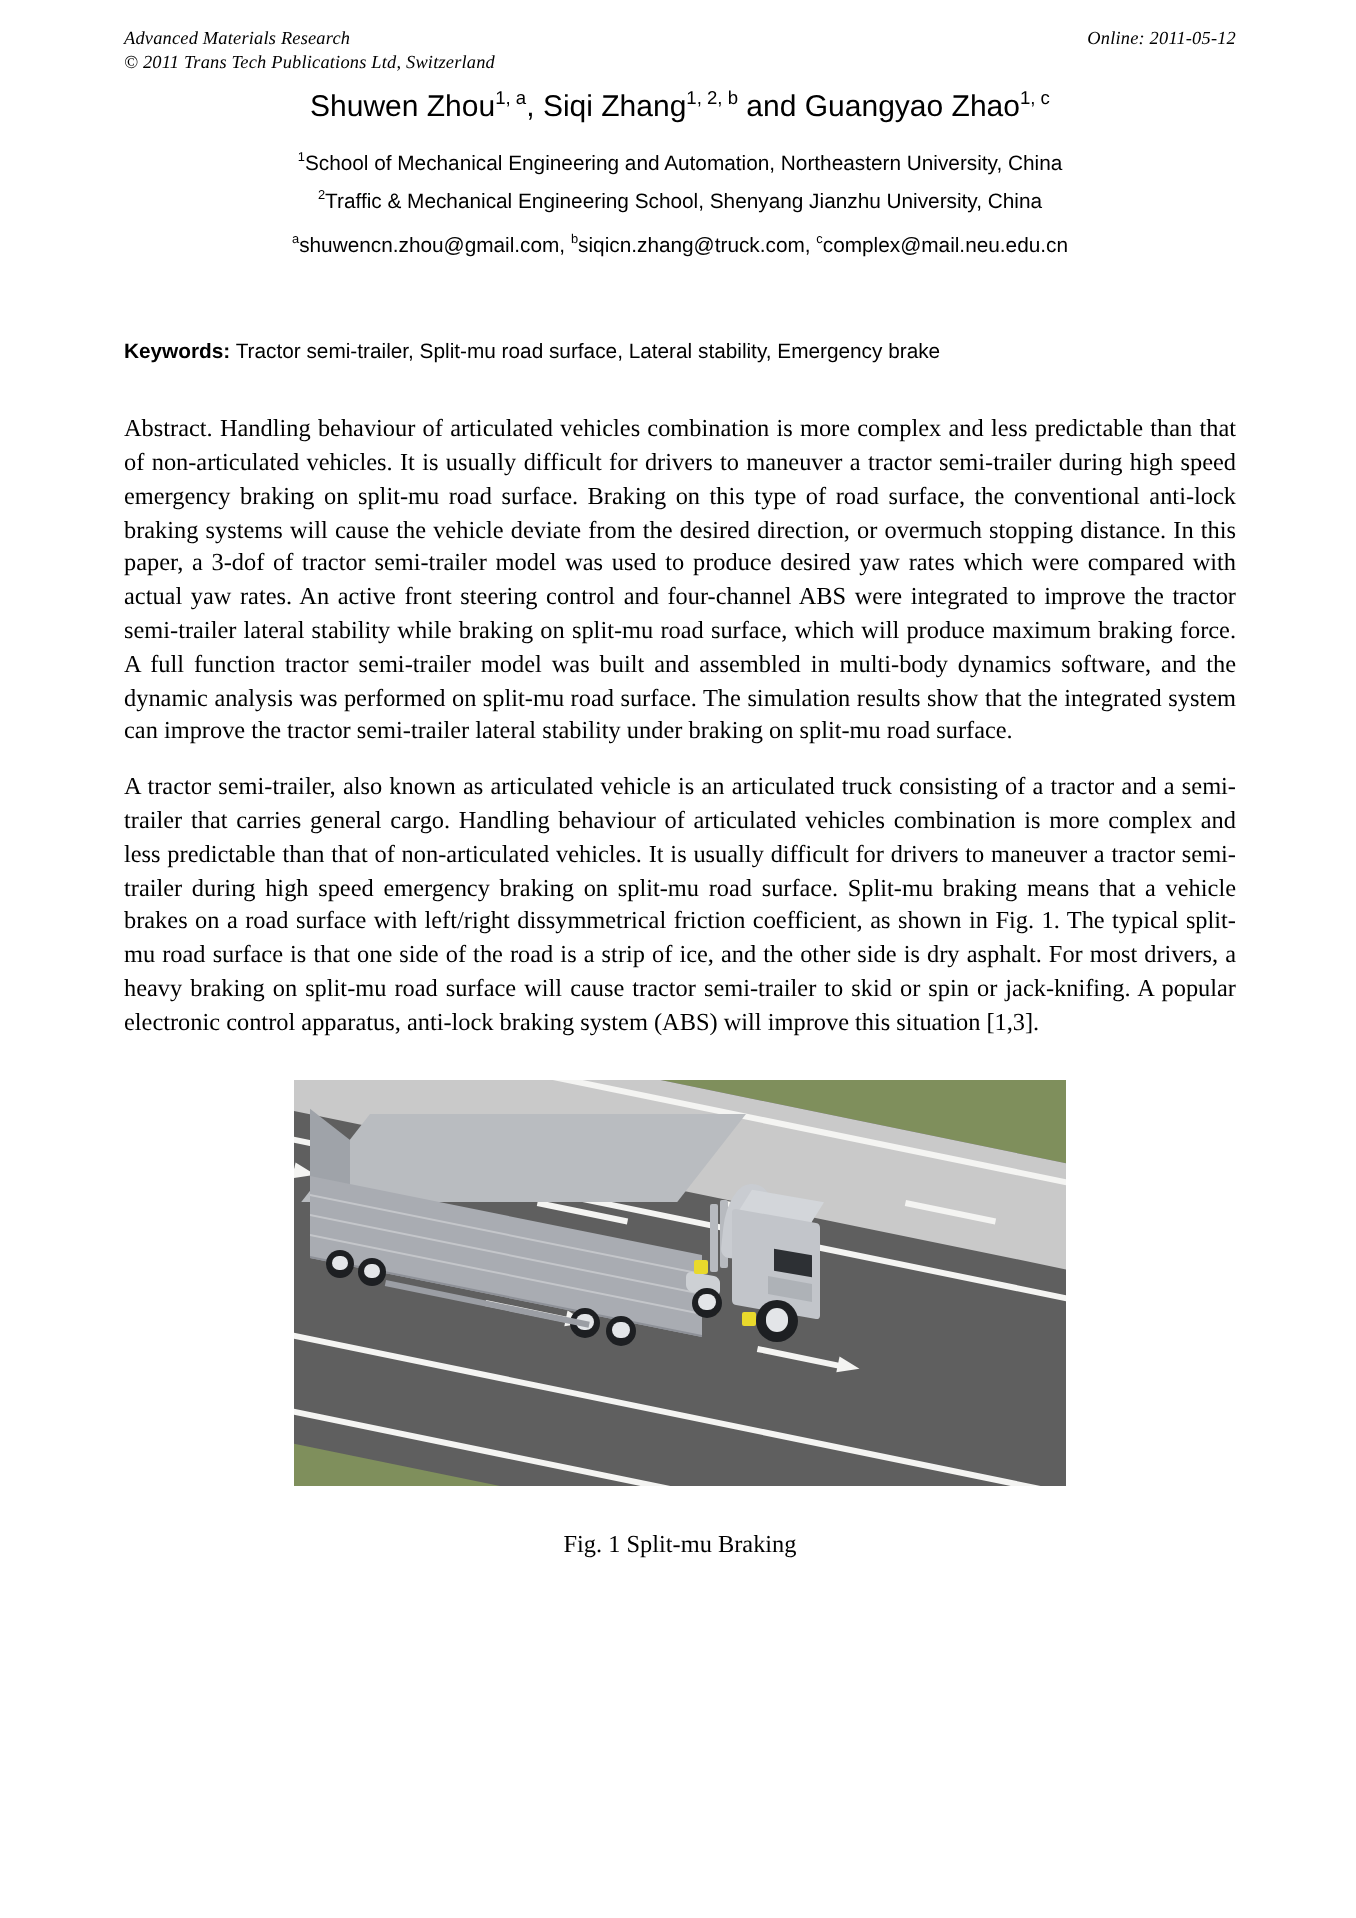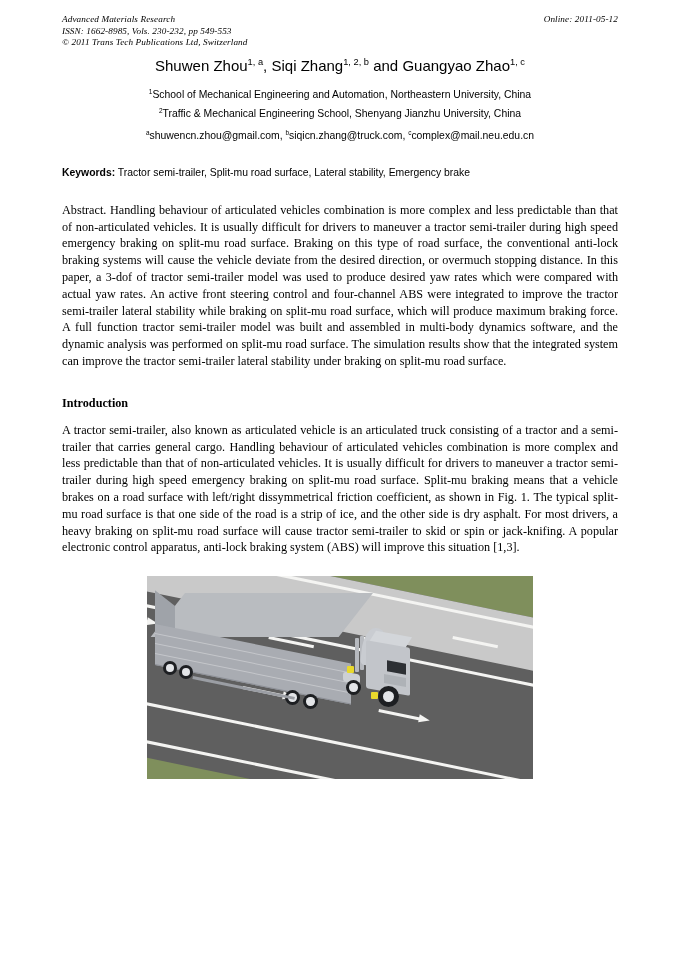--- a/index.html
+++ b/index.html
@@ -77,21 +77,21 @@
   .emails {
     margin-top: 3px;
     text-align: center;
     font-family: "Liberation Sans", sans-serif;
     font-size: 10.4px;
     line-height: 19px;
   }
 
   
   .keywords {
-    margin-top: 22px;
+    margin-top: 38px;
     font-family: "Liberation Sans", sans-serif;
     font-size: 10.4px;
   }
   .keywords .kw-label {
     font-weight: bold;
   }
 
   
   .abstract {
     margin-top: 24px;
@@ -317,21 +317,20 @@
 </style>
 </head>
 <body>
 
 <div class="page">
   <div class="content">
 
     <div class="masthead">
       <div class="online">Online: 2011-05-12</div>
       <div class="mline">Advanced Materials Research</div>
-      <div class="mline">ISSN: 1662-8985, Vols. 230-232, pp 549-553</div>
       <div class="mline">© 2011 Trans Tech Publications Ltd, Switzerland</div>
     </div>
 
 
     <div class="authors">
       <span>Shuwen Zhou</span><sup>1, a</sup><span>, </span><span>Siqi Zhang</span><sup>1, 2, b</sup><span> and </span><span>Guangyao Zhao</span><sup>1, c</sup>
     </div>
 
     <div class="affil">
       <div><sup>1</sup><span>School of Mechanical Engineering and Automation, Northeastern University, China</span></div>
@@ -343,21 +342,20 @@
     </div>
 
     <div class="keywords">
       <span class="kw-label">Keywords:</span><span> Tractor semi-trailer, Split-mu road surface, Lateral stability, Emergency brake</span>
     </div>
 
     <div class="abstract">
       <span class="ab-label">Abstract.</span><span> Handling behaviour of articulated vehicles combination is more complex and less predictable than that of non-articulated vehicles. It is usually difficult for drivers to maneuver a tractor semi-trailer during high speed emergency braking on split-mu road surface. Braking on this type of road surface, the conventional anti-lock braking systems will cause the vehicle deviate from the desired direction, or overmuch stopping distance. In this paper, a 3-dof of tractor semi-trailer model was used to produce desired yaw rates which were compared with actual yaw rates. An active front steering control and four-channel ABS were integrated to improve the tractor semi-trailer lateral stability while braking on split-mu road surface, which will produce maximum braking force. A full function tractor semi-trailer model was built and assembled in multi-body dynamics software, and the dynamic analysis was performed on split-mu road surface. The simulation results show that the integrated system can improve the tractor semi-trailer lateral stability under braking on split-mu road surface.</span>
     </div>
 
-    <div class="section-head">Introduction</div>
     <div class="body-para">A tractor semi-trailer, also known as articulated vehicle is an articulated truck consisting of a tractor and a semi-trailer that carries general cargo. Handling behaviour of articulated vehicles combination is more complex and less predictable than that of non-articulated vehicles. It is usually difficult for drivers to maneuver a tractor semi-trailer during high speed emergency braking on split-mu road surface. Split-mu braking means that a vehicle brakes on a road surface with left/right dissymmetrical friction coefficient, as shown in Fig. 1. The typical split-mu road surface is that one side of the road is a strip of ice, and the other side is dry asphalt. For most drivers, a heavy braking on split-mu road surface will cause tractor semi-trailer to skid or spin or jack-knifing. A popular electronic control apparatus, anti-lock braking system (ABS) will improve this situation [1,3].</div>
 
     <div class="figure-wrap">
       <div class="figure" title="3D rendering of a tractor semi-trailer braking on a road whose right half is a light ice strip and left half is dark asphalt, with grass on both shoulders">
         <div class="grass"></div>
         <div class="asphalt"></div>
         <div class="ice"></div>
 
         <div class="lane l1"></div>
         <div class="lane l2"></div>
@@ -424,16 +422,17 @@
         <div class="marker m2"></div>
         <div class="marker m3"></div>
         
         <div class="wheel" style="left:231px; top:110px; width:21px; height:21px;">
             <div class="hub"></div>
           </div>
         <div class="wheel" style="left:199px; top:104px; width:15px; height:15px;">
             <div class="hub"></div>
           </div>
       </div>
+      <div class="caption">Fig. 1 Split-mu Braking</div>
     </div>
 
   </div>
 </div>
 
 </body></html>

